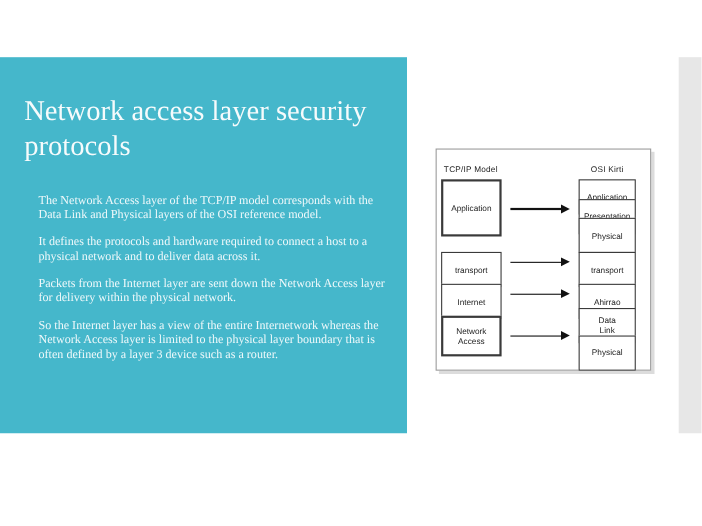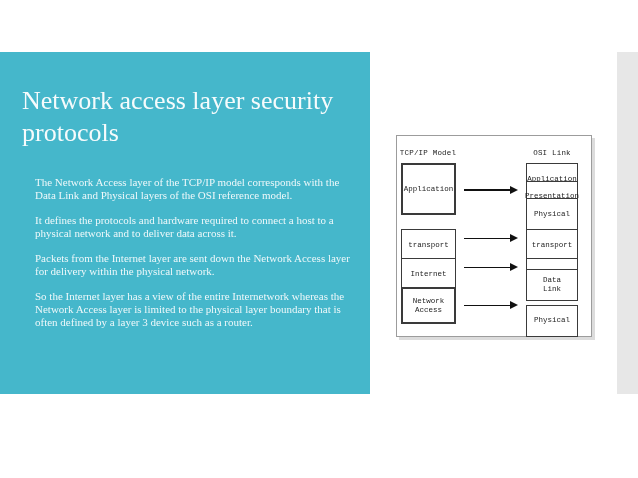--- a/index.html
+++ b/index.html
@@ -30,42 +30,42 @@
   .slide-body{
     position:absolute;left:35px;top:124px;width:318px;
     font-size:11px;line-height:13px;color:var(--body-text);
   }
   .slide-body p{margin:0 0 12px 0;}
   
   .diagram{
     position:absolute;left:396px;top:135px;width:196px;height:202px;
     background:#ffffff;border:1px solid var(--diagram-border);
     box-shadow:3px 3px 0 #dcdcdc;box-sizing:border-box;
-    font-family:Liberation Mono, monospace;font-size:7.5px;color:#1d1d1d;
+    font-family:Liberation Sans, sans-serif;font-size:7.5px;color:#1d1d1d;
   }
   .dg-label{position:absolute;top:13px;height:10px;text-align:center;letter-spacing:0.2px;}
   .dg-label.left{left:2px;width:58px;}
   .dg-label.right{left:127px;width:56px;}
   .dg-box{
     position:absolute;background:#fff;box-sizing:border-box;
     display:flex;align-items:center;justify-content:center;text-align:center;
     border:1.5px solid var(--box-border);line-height:9px;padding:15px;
   }
   .tb{left:4px;width:55px;}
   .ob{left:129px;width:52px;}
   .tb.app{top:27px;height:52px;border-width:2px;}
   .tb.transport{top:93px;height:19px;}
   .tb.internet{top:122px;height:19px;}
   .tb.netacc{top:151px;height:37px;border-width:2px;}
   .ob.r1{top:27px;height:19px;}
   .ob.r2{top:44.5px;height:19px;}
   .ob.r3{top:62px;height:20px;}
   .ob.transport{top:93px;height:19px;}
   .ob.network{top:122px;height:19px;}
-  .ob.dlink{top:133px;height:19px;}
+  .ob.dlink{top:144px;height:19px;}
   .ob.phys{top:168.5px;height:19px;}
   .arrow{position:absolute;left:67px;width:54px;height:10px;}
   .arrow .line{position:absolute;left:0;top:4px;width:47px;height:1.6px;background:#111;}
   .arrow .head{
     position:absolute;right:0;top:0.5px;width:0;height:0;
     border-left:8px solid #111;border-top:4.5px solid transparent;border-bottom:4.5px solid transparent;
   }
   .arrow.a1{top:49px;}
   .arrow.a2{top:97.5px;}
   .arrow.a3{top:126.5px;}
@@ -95,21 +95,21 @@
     <div class="slide-body">
       <p>The Network Access layer of the TCP/IP model corresponds with the Data Link and Physical layers of the OSI reference model.</p>
       <p>It defines the protocols and hardware required to connect a host to a physical network and to deliver data across it.</p>
       <p>Packets from the Internet layer are sent down the Network Access layer for delivery within the physical network.</p>
       <p>So the Internet layer has a view of the entire Internetwork whereas the Network Access layer is limited to the physical layer boundary that is often defined by a layer 3 device such as a router.</p>
     </div>
   </div>
 
   <div class="diagram">
     <div class="dg-label left">TCP/IP Model</div>
-    <div class="dg-label right">OSI Link</div>
+    <div class="dg-label right">OSI Kirti</div>
 
     <div class="dg-box tb app">Application</div>
     <div class="dg-box tb transport">transport</div>
     <div class="dg-box tb internet">Internet</div>
     <div class="dg-box tb netacc">Network Access</div>
 
     <div class="dg-box ob r1">Application</div>
     <div class="dg-box ob r2">Presentation</div>
     <div class="dg-box ob r3">Physical</div>
     <div class="dg-box ob transport">transport</div>

